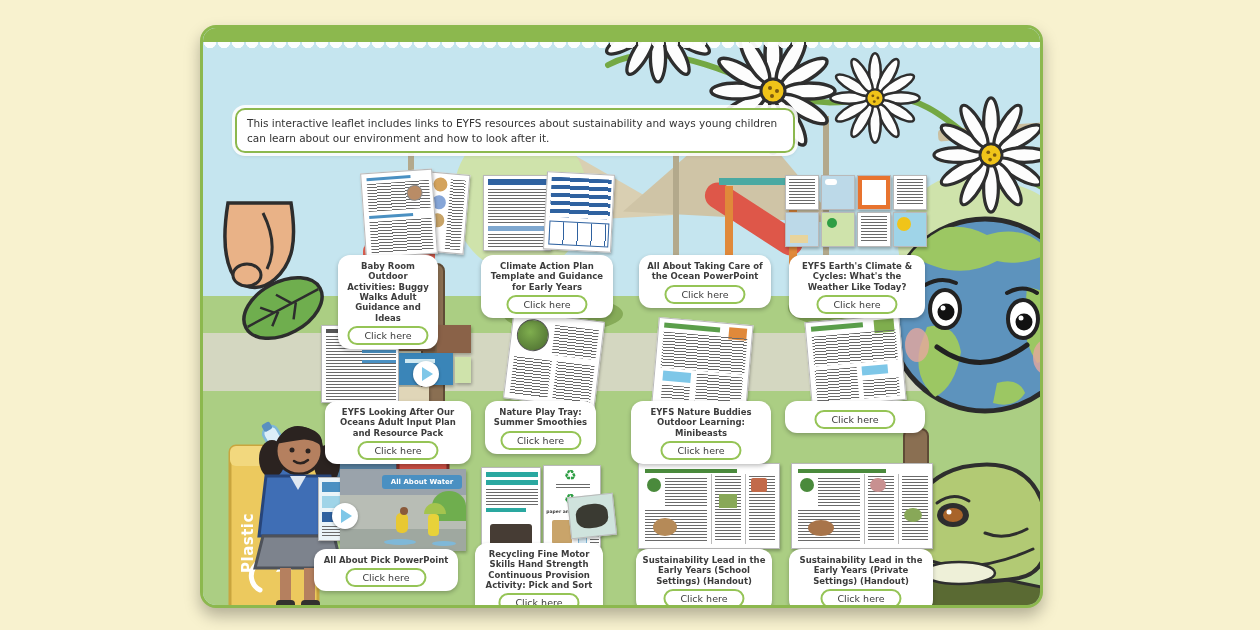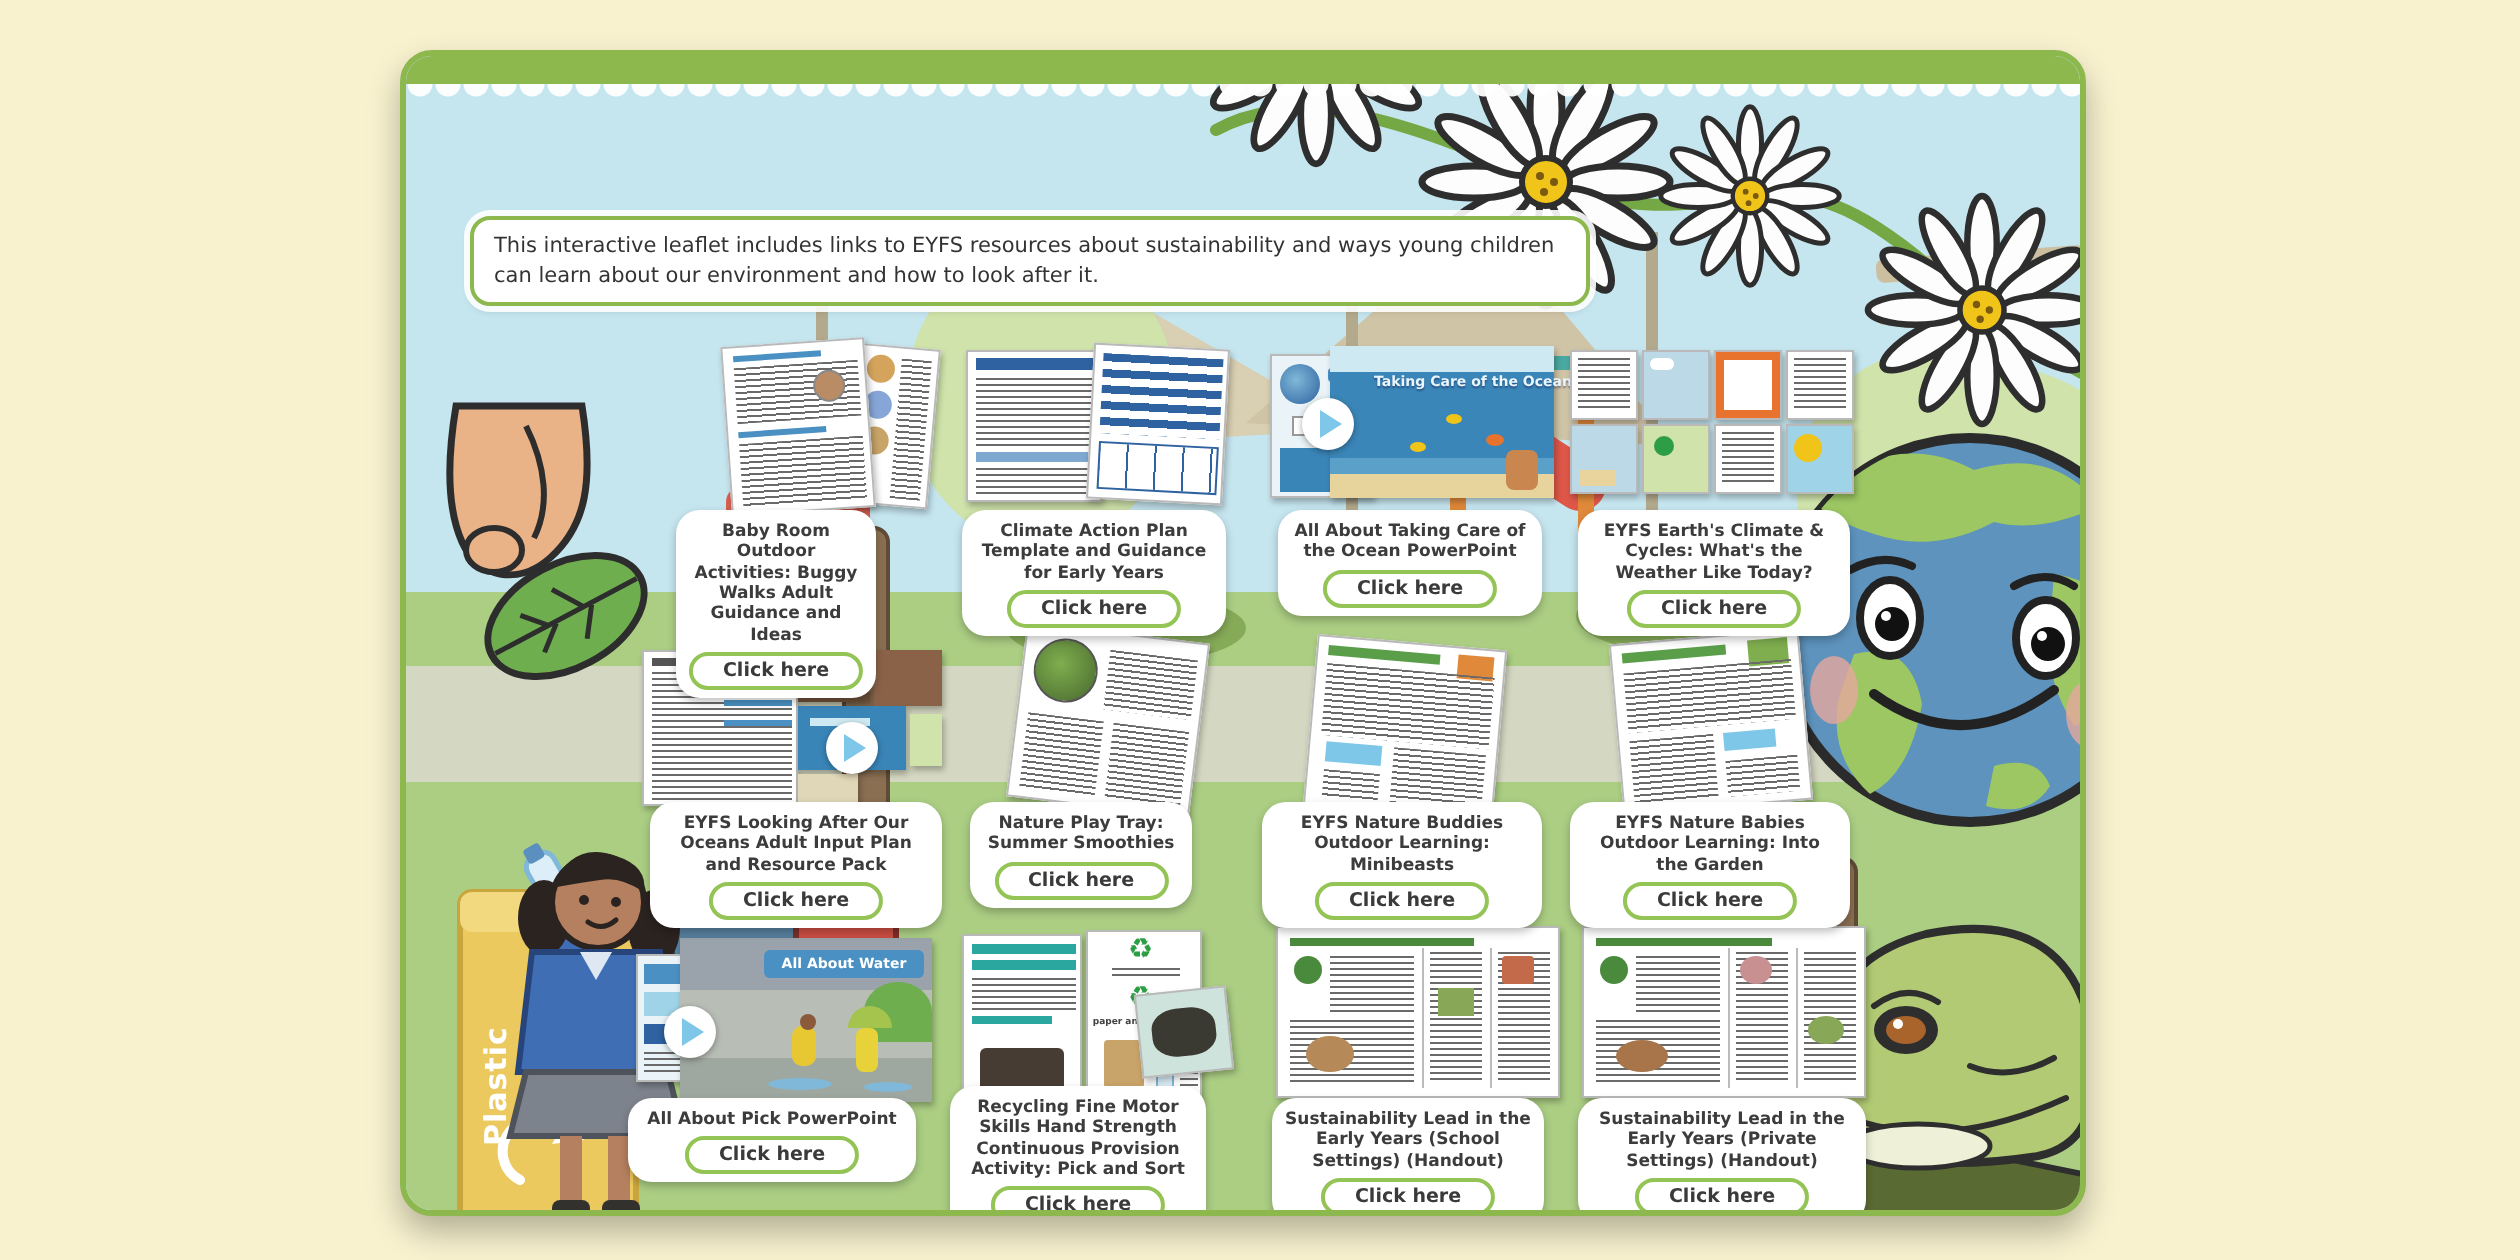--- a/index.html
+++ b/index.html
@@ -40,21 +40,21 @@
           box-shadow:0 1px 3px rgba(0,0,0,.35); display:flex; align-items:center; justify-content:center; z-index:5; }
   .play i { display:block; width:0; height:0; border-left:11px solid #7ec7e8;
             border-top:7px solid transparent; border-bottom:7px solid transparent; margin-left:3px; }
   .recy { color:#2e9e44; font-size:14px; line-height:1; }
 
   .card-label { position:absolute; background:#fff; border-radius:12px; z-index:6;
                 box-shadow:0 2px 4px rgba(0,0,0,.25); padding:6px 6px 26px; text-align:center; }
   .card-title { font-size:8.5px; font-weight:bold; color:#3c3c3c; line-height:1.22; }
   .pill { position:absolute; bottom:4px; left:50%; transform:translateX(-50%); background:#fff;
           border:2px solid #95c456; border-radius:999px; padding:2px 15px; font-size:9.5px;
-          font-weight:bold; color:#3a3a3a; white-space:nowrap; cursor:pointer; }
+          font-weight:normal; color:#3a3a3a; white-space:nowrap; cursor:pointer; }
 
   .plastic-label { position:absolute; z-index:4; color:#fff; font-weight:bold; font-size:15px;
                    transform:rotate(-90deg); transform-origin:left top; letter-spacing:.5px; }
   svg.decor { position:absolute; overflow:visible; }
   .banner-pill { position:absolute; background:#4a90c2; color:#fff; font-weight:bold;
                  border-radius:3px; text-align:center; }
 </style>
 </head>
 <body>
 
@@ -229,39 +229,20 @@
         <div style="position:absolute;left:4px;top:50px;width:60px;height:5px;background:#7fa8d0;"></div>
         <div class="tl" style="position:absolute;left:4px;top:58px;width:60px;height:14px;"></div>
       </div>
       <div class="pg" style="left:62px;top:0;width:68px;height:78px;transform:rotate(3deg);">
         <div class="tlb" style="position:absolute;left:4px;top:4px;width:60px;height:40px;"></div>
         <div style="position:absolute;left:4px;top:48px;width:60px;height:24px;border:1px solid #2f62a0;
              background:repeating-linear-gradient(90deg,transparent 0 13px,#2f62a0 13px 14px);"></div>
       </div>
     </div>
 
-    <div class="thumb" style="left:432px;top:145px;width:142px;height:80px;">
-      <div class="pg" style="left:0;top:4px;width:52px;height:72px;background:#eaf4f8;">
-        <div style="position:absolute;left:4px;top:4px;width:20px;height:20px;border-radius:50%;background:radial-gradient(circle at 40% 40%,#7fb8d8,#2f62a0);"></div>
-        <div style="position:absolute;left:28px;top:6px;width:20px;height:7px;background:#4a90c2;border-radius:2px;"></div>
-        <div style="position:absolute;left:10px;top:30px;width:30px;height:10px;background:#fff;border:1px solid #999;"></div>
-        <div style="position:absolute;left:4px;top:46px;width:44px;height:22px;background:#3a85b8;"></div>
-      </div>
-      <div class="pg" style="left:30px;top:0;width:112px;height:76px;border:none;
-           background:linear-gradient(180deg,#cfe9f2 0 13px,#3b86b8 13px 56px,#5aa0c8 56px 64px,#e6d49c 64px 100%);">
-        <div style="position:absolute;left:22px;top:14px;font-size:7px;font-weight:bold;color:#eaf6fc;text-shadow:0 1px 1px rgba(0,0,60,.4);white-space:nowrap;">Taking Care of the Ocean</div>
-        <div style="position:absolute;left:58px;top:34px;width:8px;height:5px;border-radius:50%;background:#f0c419;"></div>
-        <div style="position:absolute;left:78px;top:44px;width:9px;height:6px;border-radius:50%;background:#e8732e;"></div>
-        <div style="position:absolute;left:40px;top:48px;width:8px;height:5px;border-radius:50%;background:#f0c419;"></div>
-        <div style="position:absolute;left:88px;top:52px;width:16px;height:20px;border-radius:4px;background:#c9874f;"></div>
-      </div>
-      <div class="play" style="left:16px;top:26px;">
-          <i></i>
-        </div>
-    </div>
 
     <div class="thumb" style="left:582px;top:147px;width:142px;height:72px;display:grid;grid-template-columns:repeat(4,1fr);grid-template-rows:1fr 1fr;gap:2px;">
       <div class="pg" style="position:relative;">
           <div class="tl" style="position:absolute;inset:3px;"></div>
         </div>
       <div class="pg" style="position:relative;background:#bcd9e8;">
           <div style="position:absolute;left:3px;top:3px;width:12px;height:6px;border-radius:3px;background:#fff;"></div>
         </div>
       <div class="pg" style="position:relative;background:#e8732e;">
           <div style="position:absolute;inset:4px;background:#fff;"></div>
@@ -434,21 +415,20 @@
     </div>
     <div class="card-label" style="left:282px;top:373px;width:111px;">
       <div class="card-title">Nature Play Tray: Summer Smoothies</div>
       <div class="pill">Click here</div>
     </div>
     <div class="card-label" style="left:428px;top:373px;width:140px;">
       <div class="card-title">EYFS Nature Buddies Outdoor Learning: Minibeasts</div>
       <div class="pill">Click here</div>
     </div>
     <div class="card-label" style="left:582px;top:373px;width:140px;">
-      <div class="card-title">EYFS Nature Babies Outdoor Learning: Into the Garden</div>
       <div class="pill">Click here</div>
     </div>
 
     <div class="card-label" style="left:111px;top:521px;width:144px;">
       <div class="card-title">All About Pick PowerPoint</div>
       <div class="pill">Click here</div>
     </div>
     <div class="card-label" style="left:272px;top:515px;width:128px;">
       <div class="card-title">Recycling Fine Motor Skills Hand Strength Continuous Provision Activity: Pick and Sort</div>
       <div class="pill">Click here</div>

